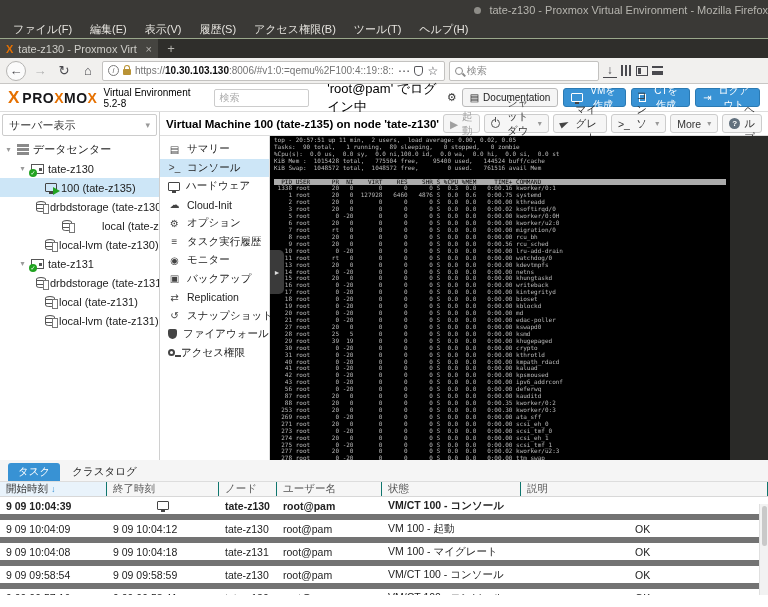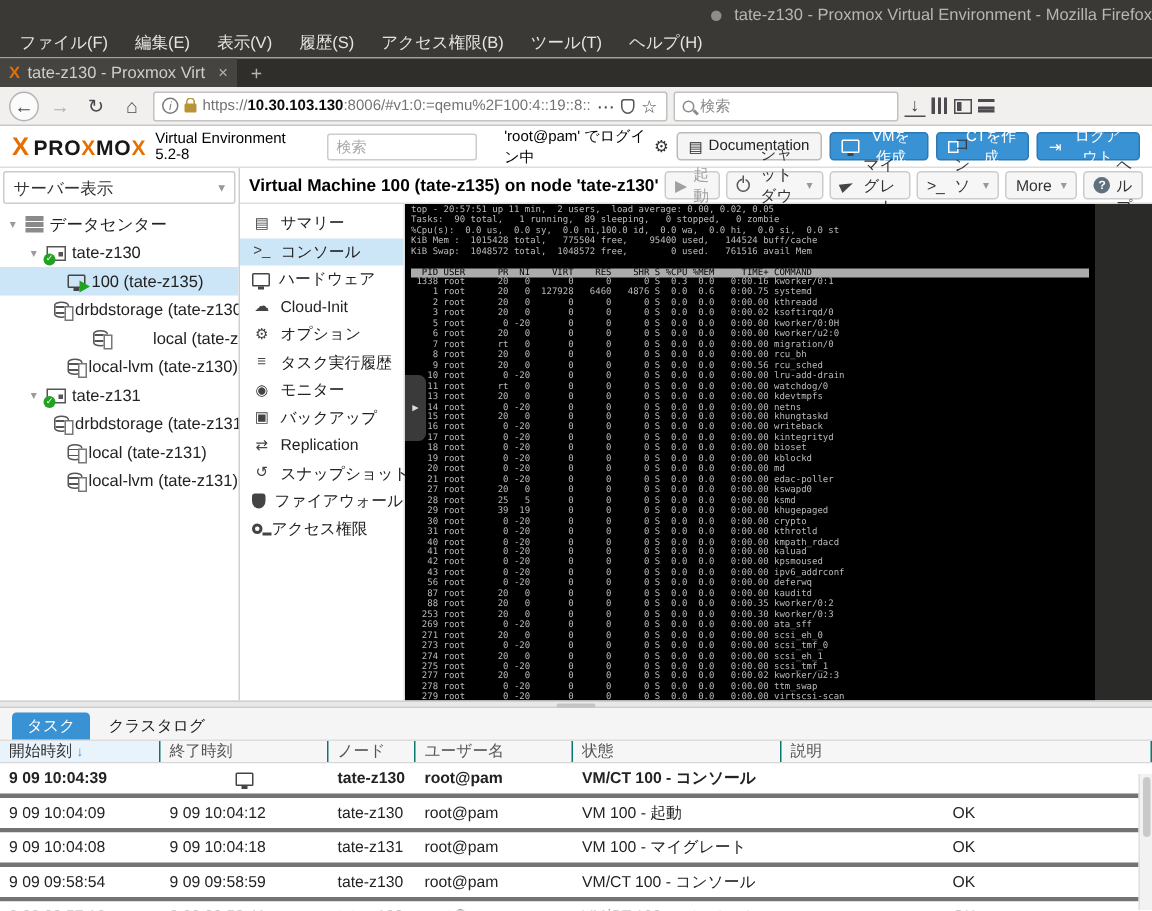--- a/index.html
+++ b/index.html
@@ -43,21 +43,21 @@
   .ic-mag::after { content:""; position:absolute; left:6px; top:6px; width:4px; height:1.5px; background:#8a8a8a; transform:rotate(45deg); }
 
   
   .pveheader { height:28px; background:#fff; border-bottom:1px solid #ddd; display:flex; align-items:center; padding:0 8px; gap:6px; }
   .logo { display:flex; align-items:center; gap:3px; }
   .logo .xmark { color:#e57000; font-weight:900; font-size:17px; line-height:1; }
   .logo .lname { font-weight:bold; font-size:14px; letter-spacing:.5px; }
   .pve-version { font-size:10px; color:#000; margin-right:8px; }
   .pve-search { width:110px; height:18px; border:1px solid #ccc; border-radius:2px; font-size:10px; color:#aaa; padding:0 5px; display:flex; align-items:center; }
   .pve-right { margin-left:auto; display:flex; align-items:center; gap:5px; }
-  .login-text { font-size:10px; color:#000;margin-left:12px; }
+  .login-text { font-size:13px; color:#000;margin-left:12px; }
   .gear { font-size:11px; color:#333; }
   .pvebtn { height:19px; display:flex; align-items:center; gap:4px; font-size:10px; padding:0 7px; border-radius:3px; border:1px solid #bbb; background:#f5f5f5; color:#222; }
   .pvebtn.blue { background:#3892d4; border-color:#2b7ab3; color:#fff; }
 
   
   .main { position:absolute; top:112px; left:0; width:768px; height:355px; display:flex; }
   .sidebar { width:160px; background:#fff; border-right:1px solid #d0d0d0; display:flex; flex-direction:column; }
   .viewsel { height:22px; border:1px solid #ccc; margin:2px; border-radius:2px; display:flex; align-items:center; font-size:11px; color:#333; padding:0 6px; }
   .viewsel .chev { margin-left:auto; color:#999; font-size:9px; }
   .tree { flex:1; overflow:hidden; padding-top:2px; }
@@ -104,29 +104,29 @@
   .console { position:absolute; left:0; top:0; width:460px; height:333px; background:#000; padding:1px 0 0 4px; }
   .tline { font-family:"DejaVu Sans Mono","Liberation Mono",monospace; font-size:6px; line-height:6.92px; color:#b9b9b9; white-space:pre; }
   .tline.hdr { background:#ababab; color:#000; width:452px; }
   .vnc-handle { position:absolute; left:-12px; top:114px; width:14px; height:44px; background:#3a3a3a; border-radius:0 5px 5px 0; box-shadow:0 1px 3px rgba(0,0,0,.5); display:flex; align-items:center; justify-content:center; color:#ddd; font-size:7px; }
 
   
   .splitter { position:absolute; top:467px; left:0; width:768px; height:5px; background:#e8e8e8; border-top:1px solid #d0d0d0; border-bottom:1px solid #cfcfcf; }
   .splitter::after { content:""; position:absolute; left:50%; top:1px; width:26px; height:3px; margin-left:-13px; background:#c4c4c4; border-radius:2px; }
 
   
-  .bottom { position:absolute; top:472px; left:0; width:768px; height:135px; background:#fff; display:flex; flex-direction:column; }
+  .bottom { position:absolute; top:460px; left:0; width:768px; height:135px; background:#fff; display:flex; flex-direction:column; }
   .btabs { height:22px; background:#f5f5f5; border-bottom:1px solid #ddd; display:flex; align-items:flex-end; padding-left:8px; gap:2px; }
   .btab { height:18px; display:flex; align-items:center; padding:0 10px; font-size:10.5px; border-radius:3px 3px 0 0; color:#222; }
   .btab.active { background:#3892d4; color:#fff; }
   .ttable { flex:1; display:flex; flex-direction:column; overflow:hidden; position:relative; }
   .throw { display:flex; height:22px; border-bottom:1px solid #d8d8d8; background:#f6f6f6; }
   .thcell { font-size:10.5px; color:#555; display:flex; align-items:center; padding:0 6px; border-right:1px solid #0f766e; gap:3px; }
   .thcell.sorted { background:#e9f3fb; color:#333; }
-  .trow { display:flex; height:23px; border-bottom:3px solid #737373; background:#fff; }
+  .trow { display:flex; height:23px; border-bottom:6px solid #737373; background:#fff; }
   .tcell { font-size:10.5px; color:#222; display:flex; align-items:center; padding:0 6px; white-space:nowrap; overflow:hidden; }
   .trow.first .tcell { font-weight:bold; }
   .c0{width:107px;} .c1{width:112px;} .c2{width:58px;} .c3{width:105px;} .c4{width:247px;} .c5{flex:1;}
   .vscroll { position:absolute; right:0; top:22px; bottom:0; width:9px; background:#f2f2f2; border-left:1px solid #e0e0e0; }
   .vscroll::after { content:""; position:absolute; left:1.5px; top:2px; width:5px; height:40px; background:#c9c9c9; border-radius:3px; }
   .sortarrow { color:#3892d4; font-size:9px; }
 </style>
 </head>
 <body>
 

